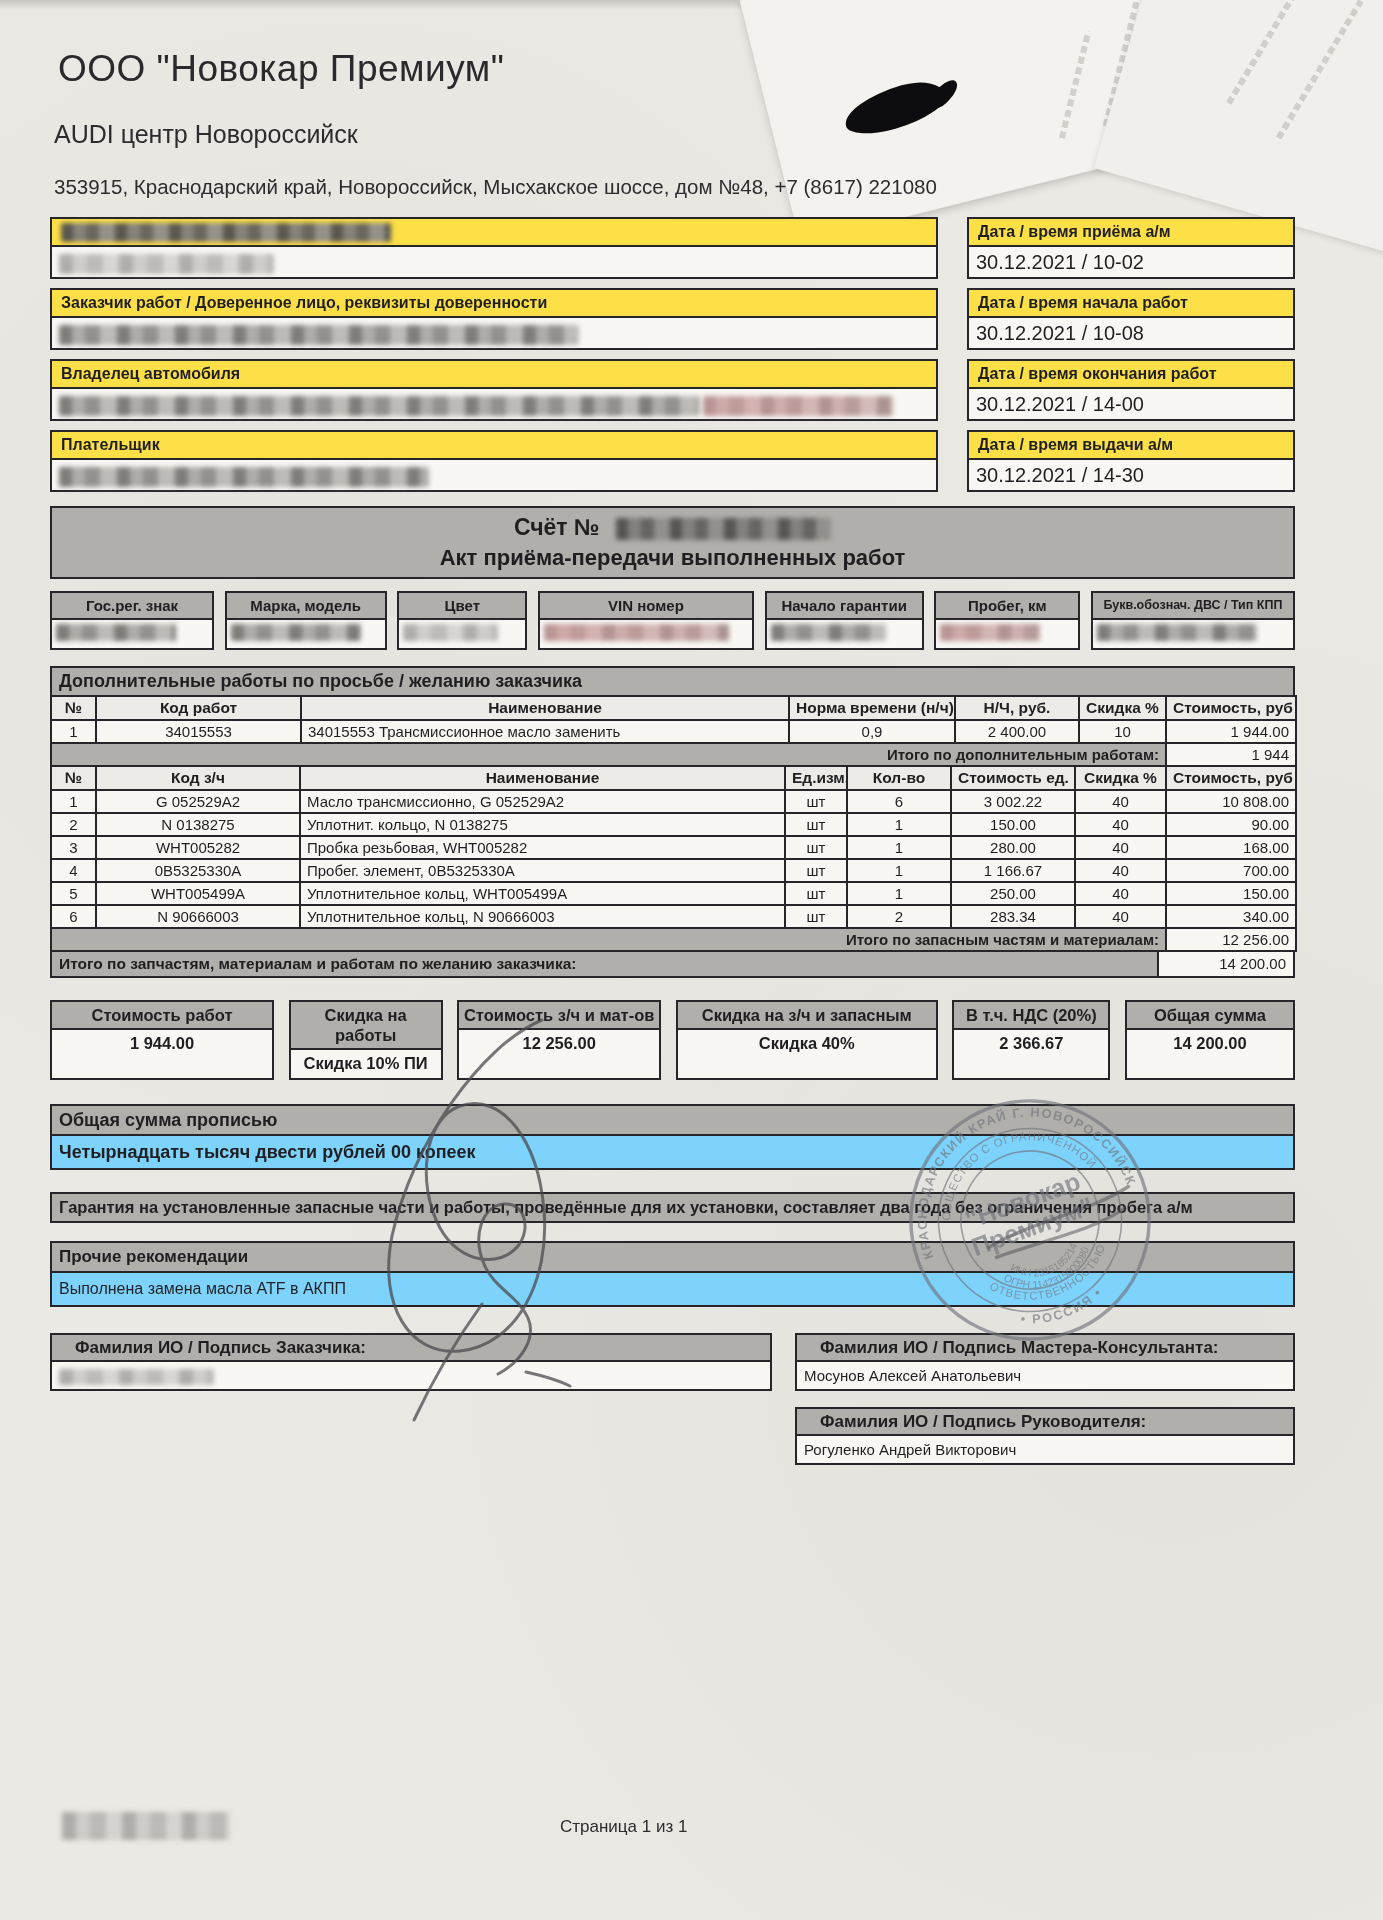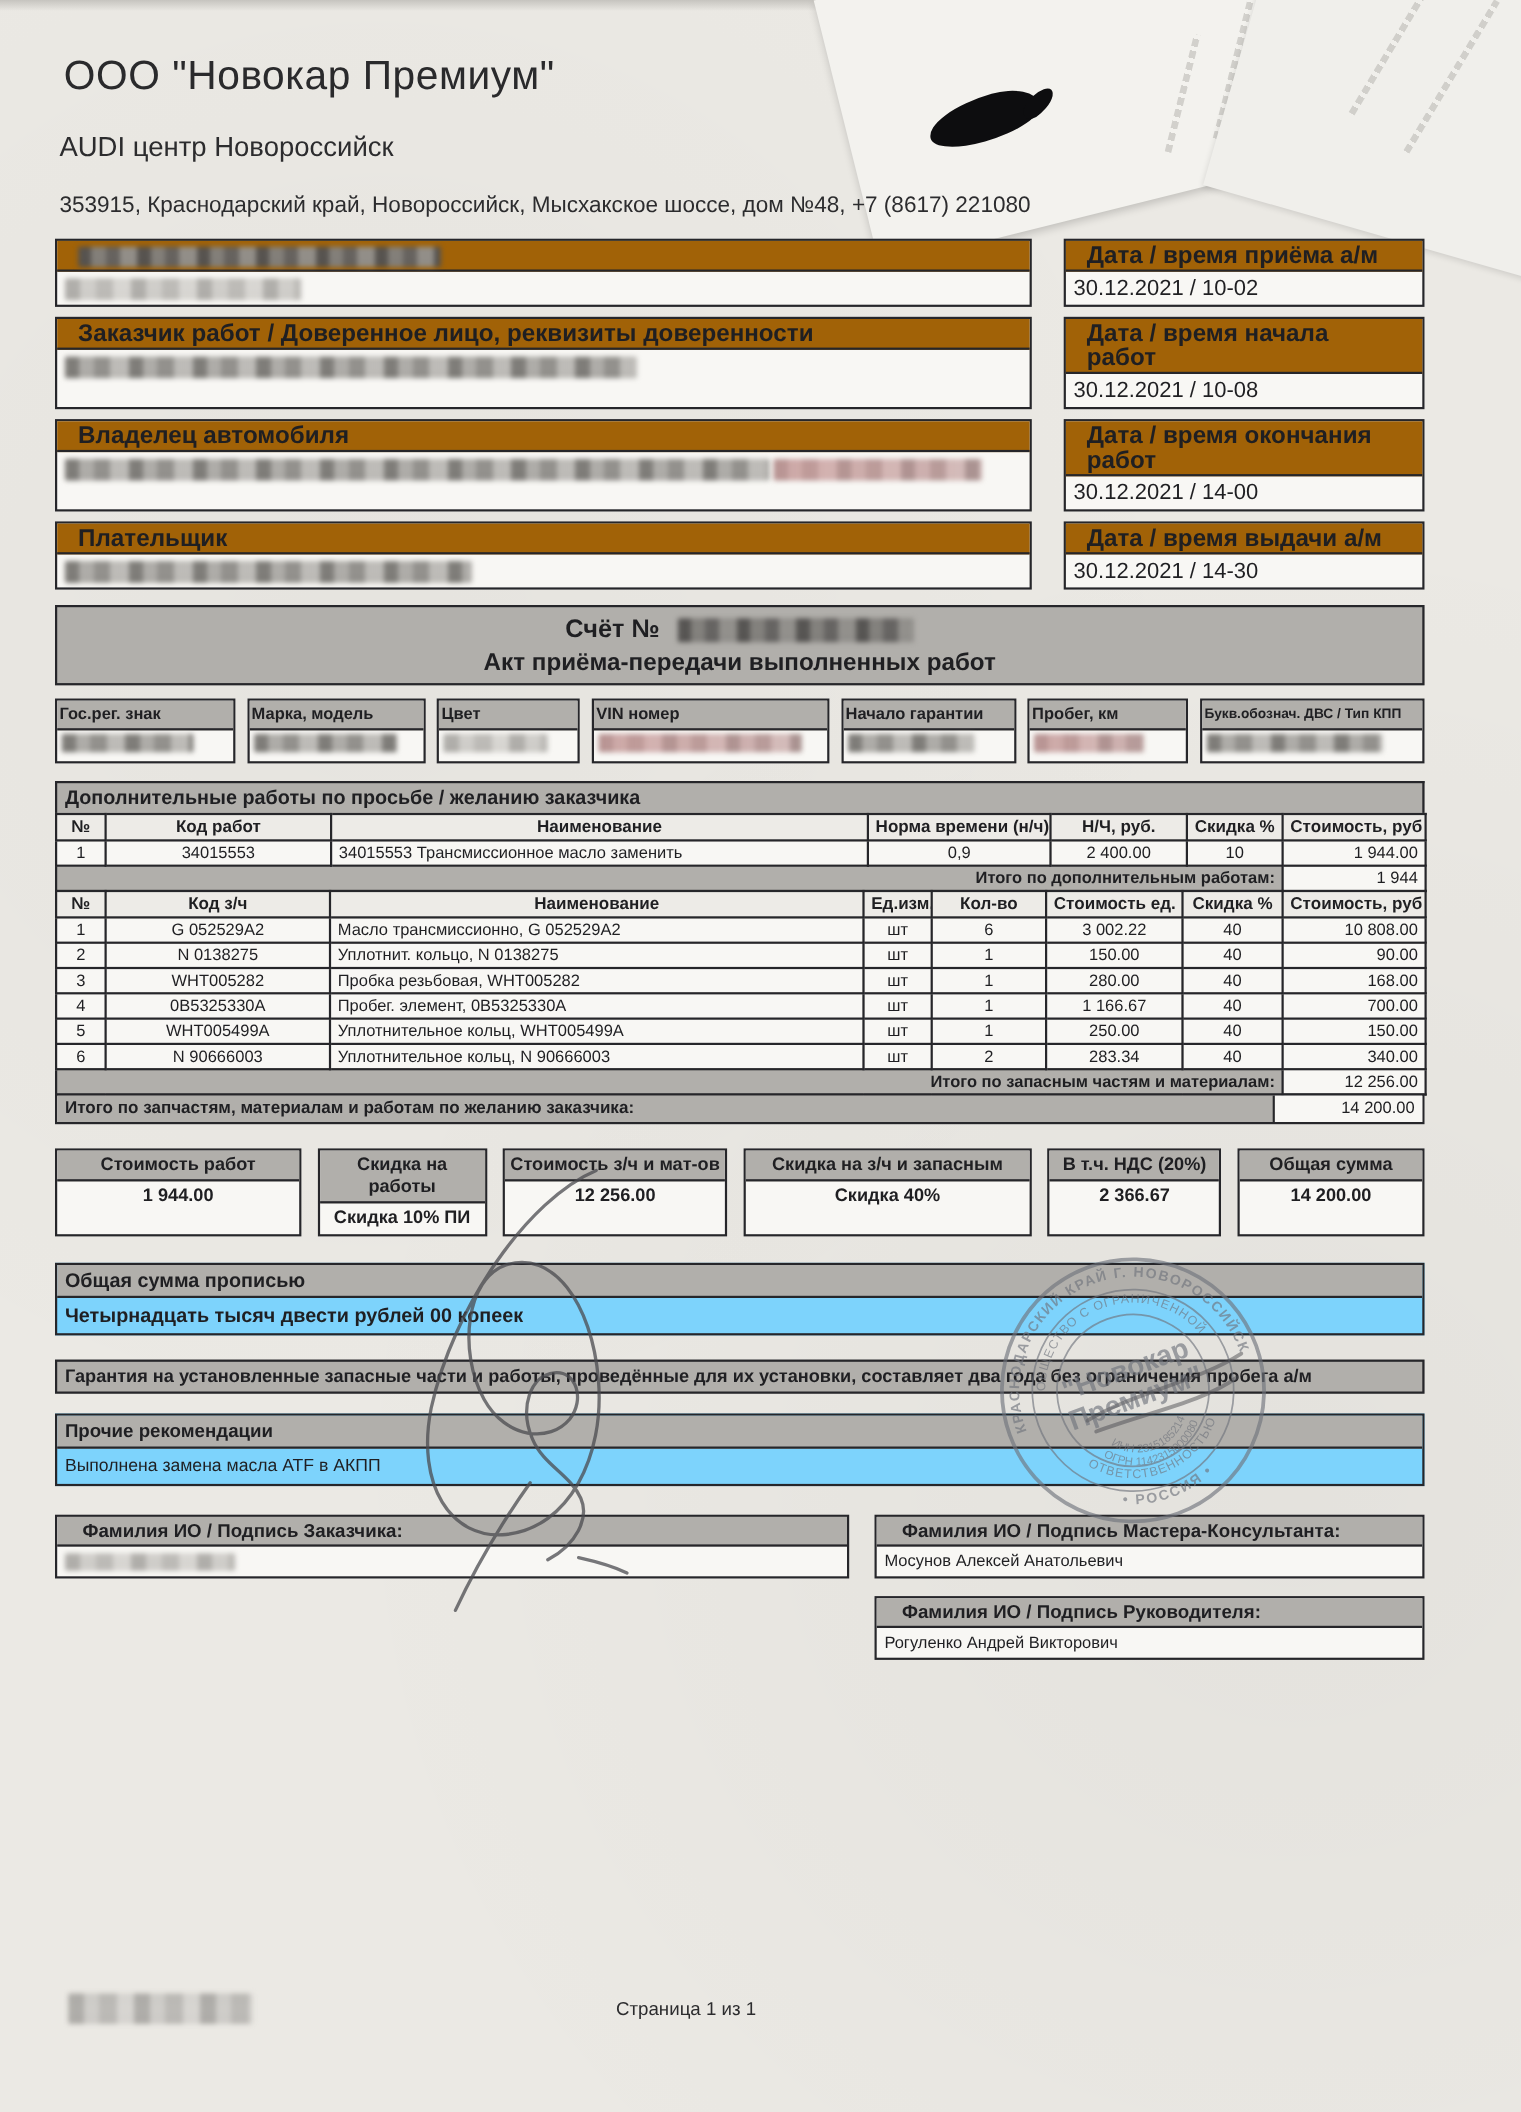--- a/index.html
+++ b/index.html
@@ -29,22 +29,22 @@
   .page{position:absolute;left:50px;top:48px;width:1245px;}
 
   .company{font-size:37px;letter-spacing:.5px;margin:0 0 30px 8px;font-weight:400;color:#2a2a2c;}
   .dealer{font-size:25px;margin:0 0 26px 4px;color:#2c2c2e;}
   .address{font-size:20.5px;margin:0 0 18px 4px;color:#2c2c2e;}
 
   .frow{display:flex;justify-content:space-between;margin-bottom:9px;}
   .fbox{border:2px solid #26262a;background:#f8f7f4;}
   .fbox.leftbox{width:884px;}
   .fbox.datebox{width:324px;}
-  .fbar{background:#a16207;border-bottom:2px solid #26262a;min-height:22px;
-    padding:2px 19px;font-weight:bold;font-size:22px;line-height:22px;}
+  .fbar{background:#fde047;border-bottom:2px solid #26262a;min-height:22px;
+    padding:2px 9px;font-weight:bold;font-size:16px;line-height:22px;}
   .fval{min-height:24px;padding:3px 7px;font-size:20px;line-height:24px;}
 
   .redact{display:inline-block;vertical-align:middle;border-radius:2px;
     background:
       repeating-linear-gradient(90deg, rgba(122,120,116,.95) 0 13px, rgba(172,170,166,.95) 13px 26px,
         rgba(143,141,137,.95) 26px 41px, rgba(188,186,182,.95) 41px 58px),
       repeating-linear-gradient(0deg, rgba(130,128,124,.45) 0 8px, rgba(184,182,178,.45) 8px 16px);
     filter:blur(2.5px);height:20px;}
   .redact.dark{background:
       repeating-linear-gradient(90deg, rgba(84,82,80,.95) 0 12px, rgba(130,128,124,.95) 12px 25px,
@@ -59,21 +59,21 @@
       repeating-linear-gradient(90deg, rgba(150,128,126,.85) 0 13px, rgba(196,172,170,.85) 13px 26px,
         rgba(166,140,138,.85) 26px 41px, rgba(206,184,182,.85) 41px 58px);}
 
   .invoice-band{border:2px solid #26262a;background:#b1afab;text-align:center;
     padding:4px 0 6px;margin:14px 0 12px;}
   .invoice-line{font-size:23px;font-weight:bold;margin:2px 0 4px;}
   .act-line{font-size:22px;font-weight:bold;}
 
   .vehicle-row{display:flex;justify-content:space-between;margin-bottom:16px;}
   .vbox{border:2px solid #26262a;background:#f8f7f4;}
-  .vbar{background:#b1afab;border-bottom:2px solid #26262a;text-align:left;
+  .vbar{background:#b1afab;border-bottom:2px solid #26262a;text-align:center;
     font-weight:bold;font-size:15px;padding:3px 2px;min-height:19px;line-height:19px;}
   .vbar.small{font-size:12.5px;}
   .vval{min-height:22px;padding:3px 4px;text-align:left;}
   .v1{width:160px}.v2{width:158px}.v3{width:126px}.v4{width:212px}
   .v5{width:155px}.v6{width:142px}.v7{width:200px}
 
   .section-band{border:2px solid #26262a;border-bottom:none;background:#b1afab;
     font-weight:bold;font-size:18px;padding:3px 7px;}
   table.tbl{border-collapse:collapse;width:1245px;table-layout:fixed;}
   table.tbl th, table.tbl td{border:2px solid #26262a;font-size:15px;padding:2px 6px;

